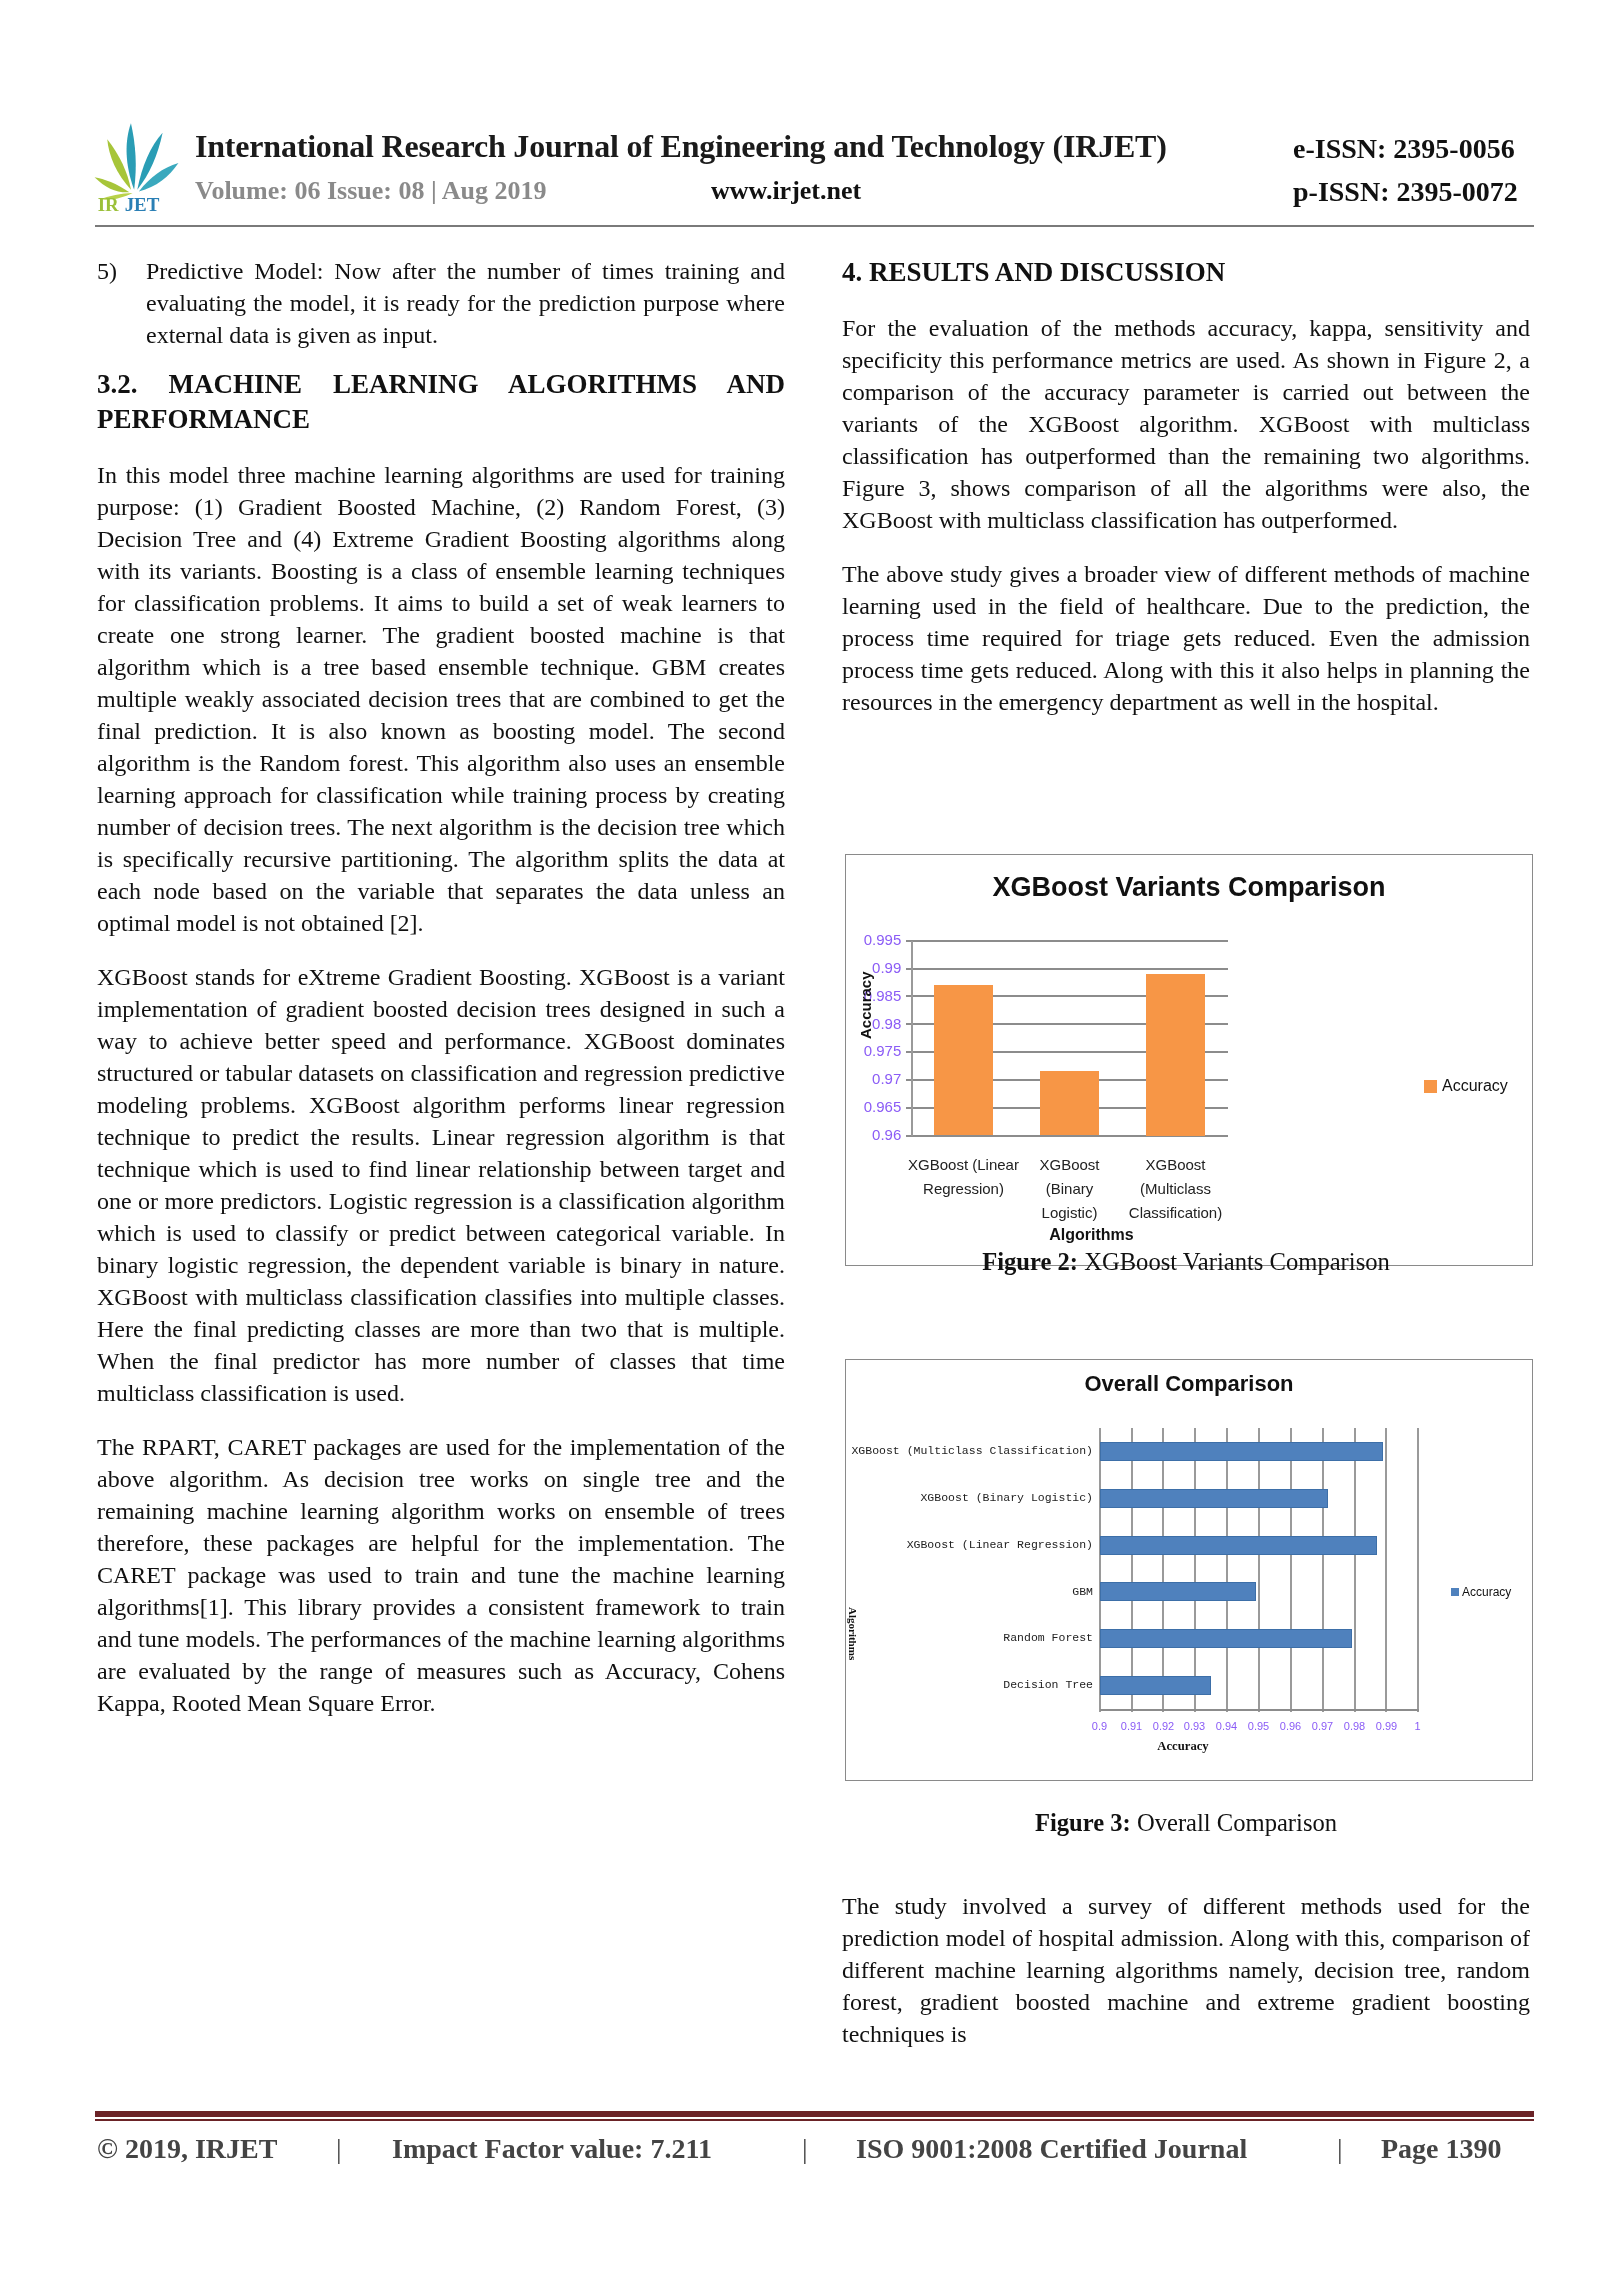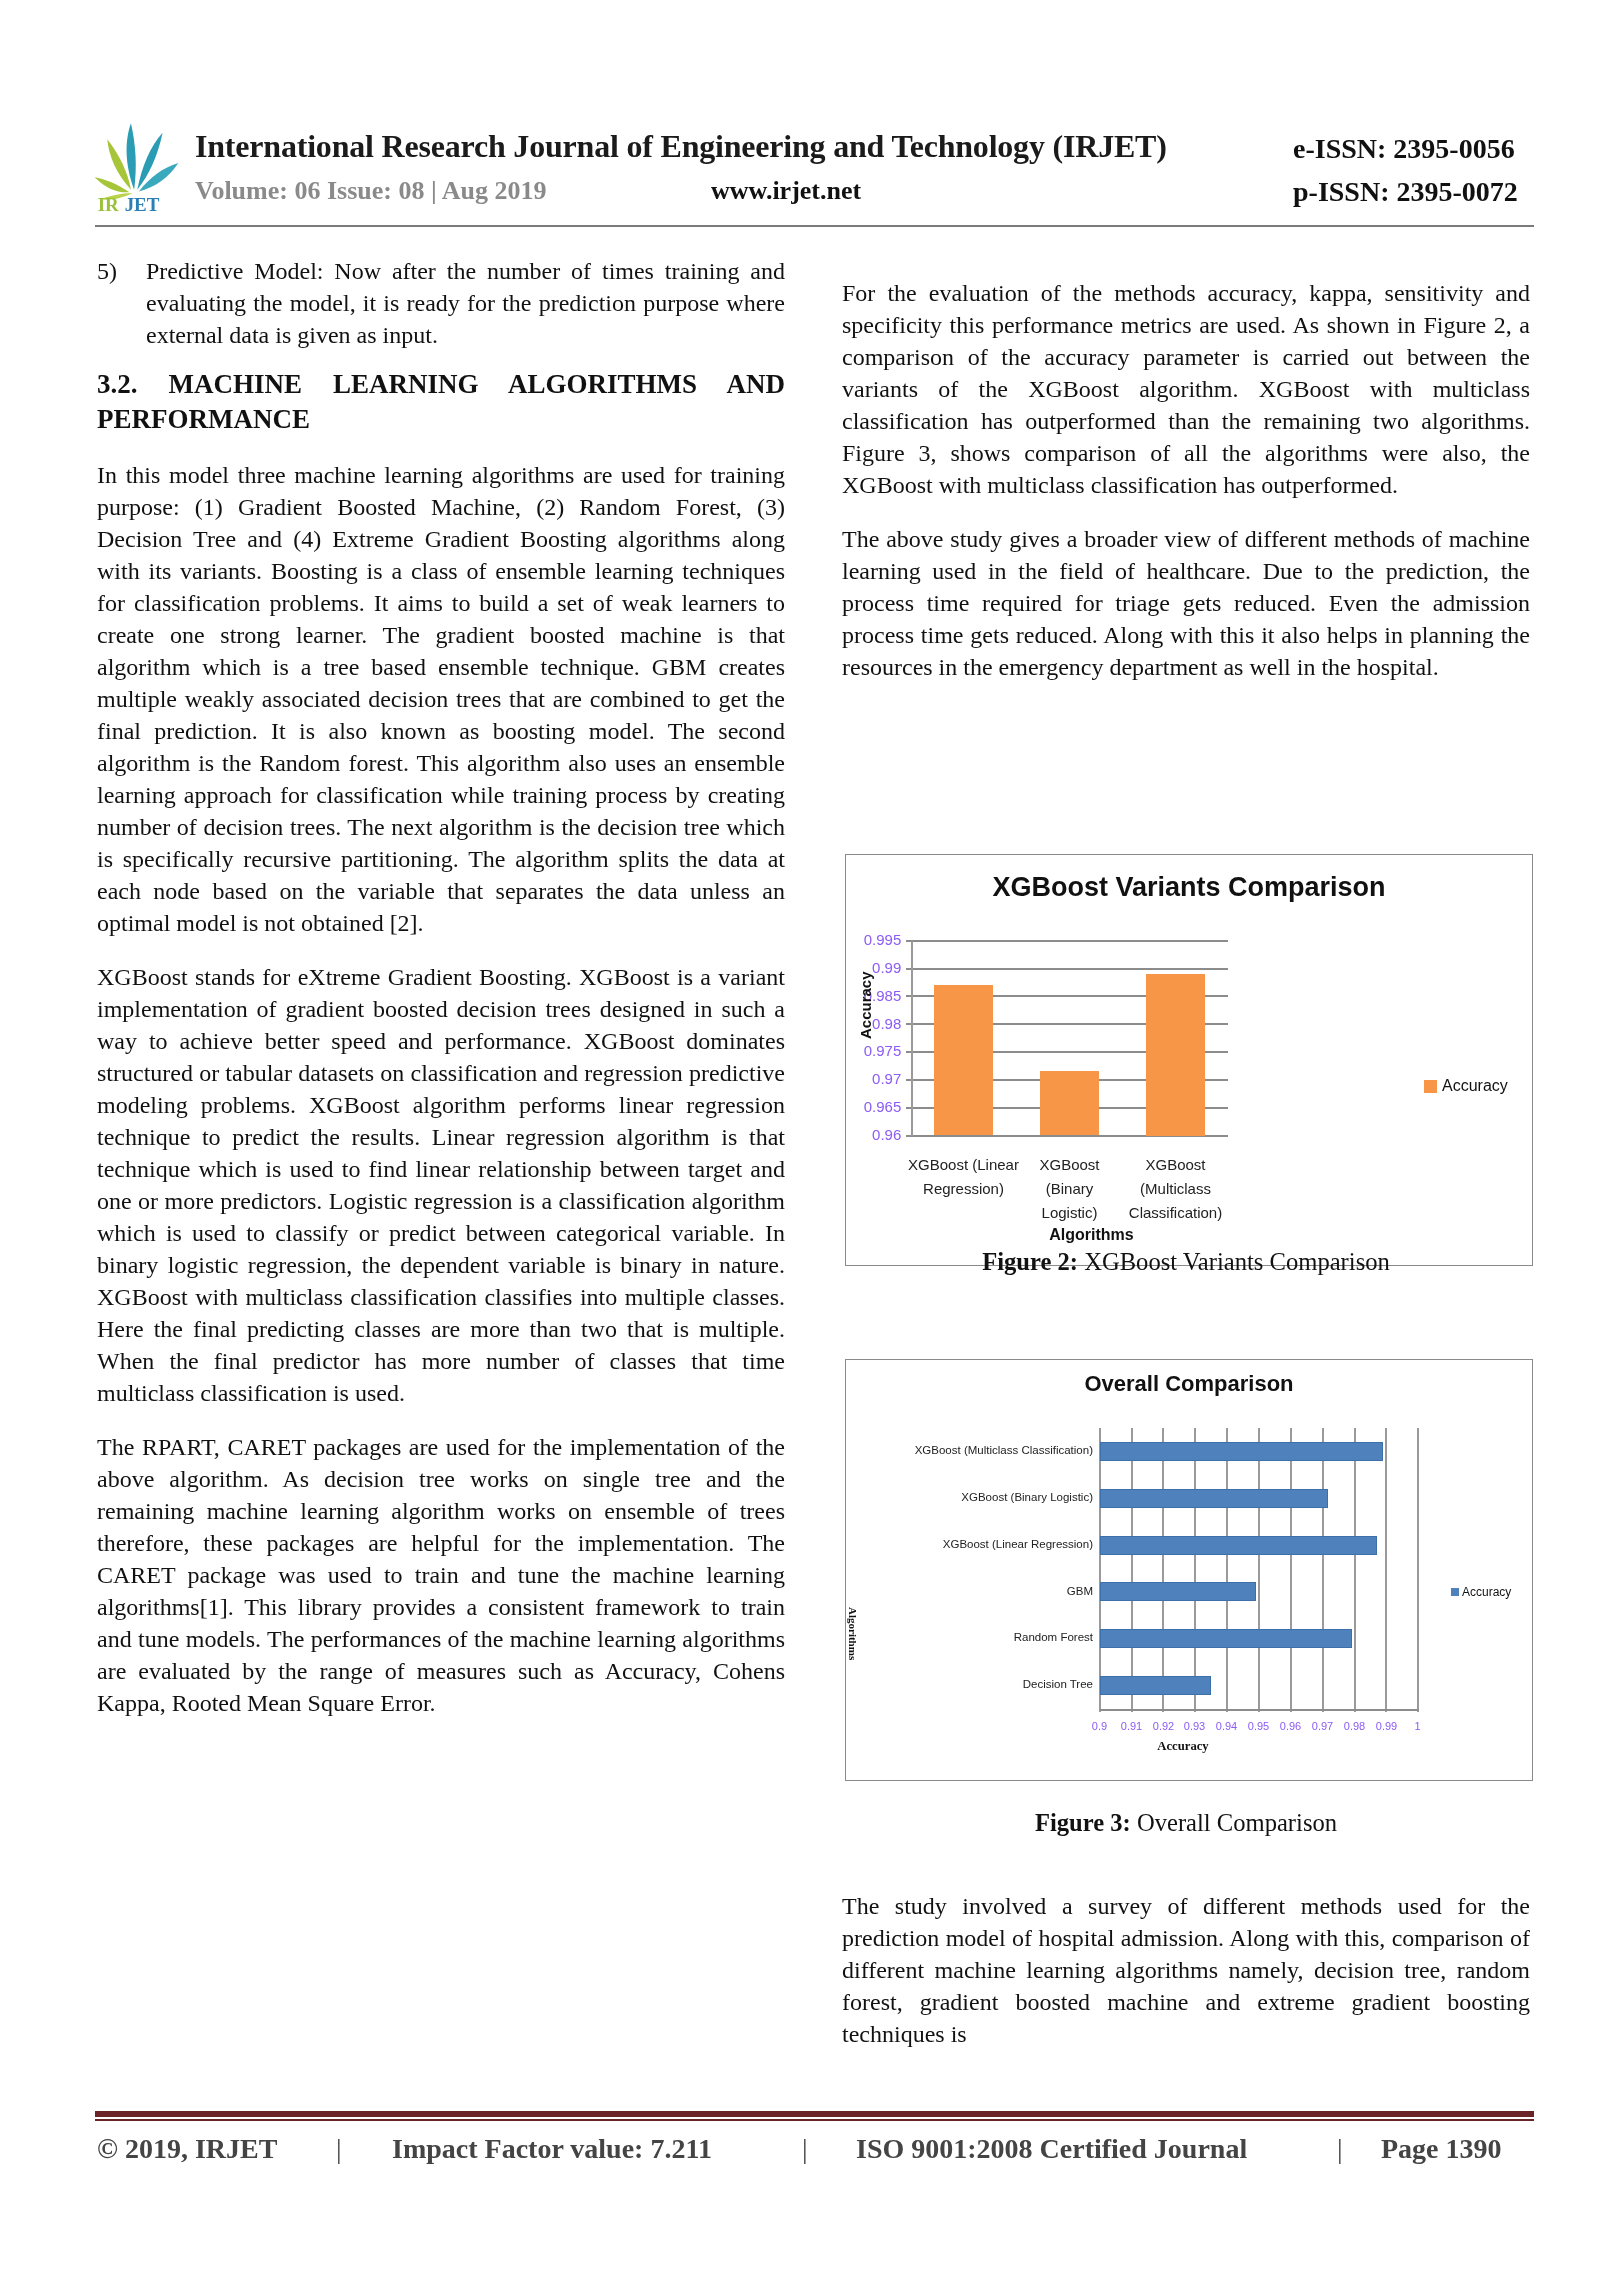--- a/index.html
+++ b/index.html
@@ -27,21 +27,21 @@
   .caption{position:absolute;left:842px;width:688px;text-align:center;font-size:24.6px;}
   .caption b{font-weight:bold;}
   .ctitle{position:absolute;width:100%;text-align:center;font-family:"Liberation Sans","DejaVu Sans",sans-serif;font-weight:bold;color:#111;}
   .sans{font-family:"Liberation Sans","DejaVu Sans",sans-serif;}
   .tick{position:absolute;font-family:"Liberation Sans","DejaVu Sans",sans-serif;font-size:15px;color:#8b5cf6;}
   .grid-h{position:absolute;height:1.6px;background:#8c8c8c;}
   .grid-v{position:absolute;width:1.6px;background:#9a9a9a;}
   .bar-o{position:absolute;background:#f79646;}
   .bar-b{position:absolute;background:#4f81bd;border:0.8px solid #3d6fa8;box-sizing:border-box;}
   .xcat{position:absolute;text-align:center;font-family:"Liberation Sans","DejaVu Sans",sans-serif;font-size:15px;line-height:24px;color:#222;}
-  .ycat{position:absolute;text-align:right;font-family:Liberation Sans, sans-serif;font-size:11.5px;color:#222;white-space:nowrap;}
+  .ycat{position:absolute;text-align:right;font-family:Liberation Mono, monospace;font-size:11.5px;color:#222;white-space:nowrap;}
   
   .foot-bar1{left:95px;top:2111px;width:1439px;height:6.3px;background:#6b2327;}
   .foot-bar2{left:95px;top:2119px;width:1439px;height:1.6px;background:#6b2327;}
   .footer{left:97px;top:2133px;width:1436px;font-size:28px;font-weight:bold;color:#444;white-space:nowrap;}
   .footer span{position:absolute;top:0;}
 </style>
 </head>
 <body>
 
 <div class="abs logo">
@@ -68,20 +68,21 @@
     <span class="num">5)</span>
     <span class="txt">Predictive Model: Now after the number of times training and evaluating the model, it is ready for the prediction purpose where external data is given as input.</span>
   </div>
   <div class="h2" style="margin-top:16px;">3.2. MACHINE LEARNING ALGORITHMS AND PERFORMANCE</div>
   <p style="margin-top:22px;">In this model three machine learning algorithms are used for training purpose: (1) Gradient Boosted Machine, (2) Random Forest, (3) Decision Tree and (4) Extreme Gradient Boosting algorithms along with its variants. Boosting is a class of ensemble learning techniques for classification problems. It aims to build a set of weak learners to create one strong learner. The gradient boosted machine is that algorithm which is a tree based ensemble technique. GBM creates multiple weakly associated decision trees that are combined to get the final prediction. It is also known as boosting model. The second algorithm is the Random forest. This algorithm also uses an ensemble learning approach for classification while training process by creating number of decision trees. The next algorithm is the decision tree which is specifically recursive partitioning. The algorithm splits the data at each node based on the variable that separates the data unless an optimal model is not obtained [2].</p>
   <p style="margin-top:22px;">XGBoost stands for eXtreme Gradient Boosting. XGBoost is a variant implementation of gradient boosted decision trees designed in such a way to achieve better speed and performance. XGBoost dominates structured or tabular datasets on classification and regression predictive modeling problems. XGBoost algorithm performs linear regression technique to predict the results. Linear regression algorithm is that technique which is used to find linear relationship between target and one or more predictors. Logistic regression is a classification algorithm which is used to classify or predict between categorical variable. In binary logistic regression, the dependent variable is binary in nature. XGBoost with multiclass classification classifies into multiple classes. Here the final predicting classes are more than two that is multiple. When the final predictor has more number of classes that time multiclass classification is used.</p>
   <p style="margin-top:22px;">The RPART, CARET packages are used for the implementation of the above algorithm. As decision tree works on single tree and the remaining machine learning algorithm works on ensemble of trees therefore, these packages are helpful for the implementation. The CARET package was used to train and tune the machine learning algorithms[1]. This library provides a consistent framework to train and tune models. The performances of the machine learning algorithms are evaluated by the range of measures such as Accuracy, Cohens Kappa, Rooted Mean Square Error.</p>
 </div>
 
 <div class="col right" style="top:255px;">
+  <div class="h2">4. RESULTS AND DISCUSSION</div>
   <p style="margin-top:22px;">For the evaluation of the methods accuracy, kappa, sensitivity and specificity this performance metrics are used.  As shown in Figure 2, a comparison of the accuracy parameter is carried out between the variants of the XGBoost algorithm. XGBoost with multiclass classification has outperformed than the remaining two algorithms. Figure 3, shows comparison of all the algorithms were also, the XGBoost with multiclass classification has outperformed.</p>
   <p style="margin-top:22px;">The above study gives a broader view of different methods of machine learning used in the field of healthcare. Due to the prediction, the process time required for triage gets reduced. Even the admission process time gets reduced. Along with this it also helps in planning the resources in the emergency department as well in the hospital.</p>
 </div>
 
 <div class="figbox" style="top:854px;height:410px;">
   <div class="ctitle" style="top:17.4px;font-size:27px;">XGBoost Variants Comparison</div>
 
   <div id="c1-plot">
       <div class="grid-h" style="left: 60px; top: 85px; width: 322px;"></div>
       <div class="tick" style="left: 6.3px; width: 49px; text-align: right; top: 76px;">0.995</div>

